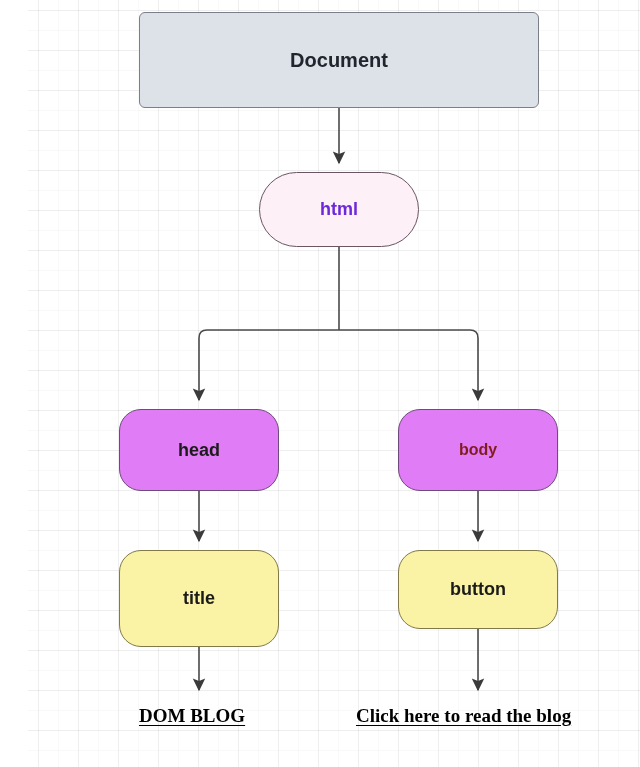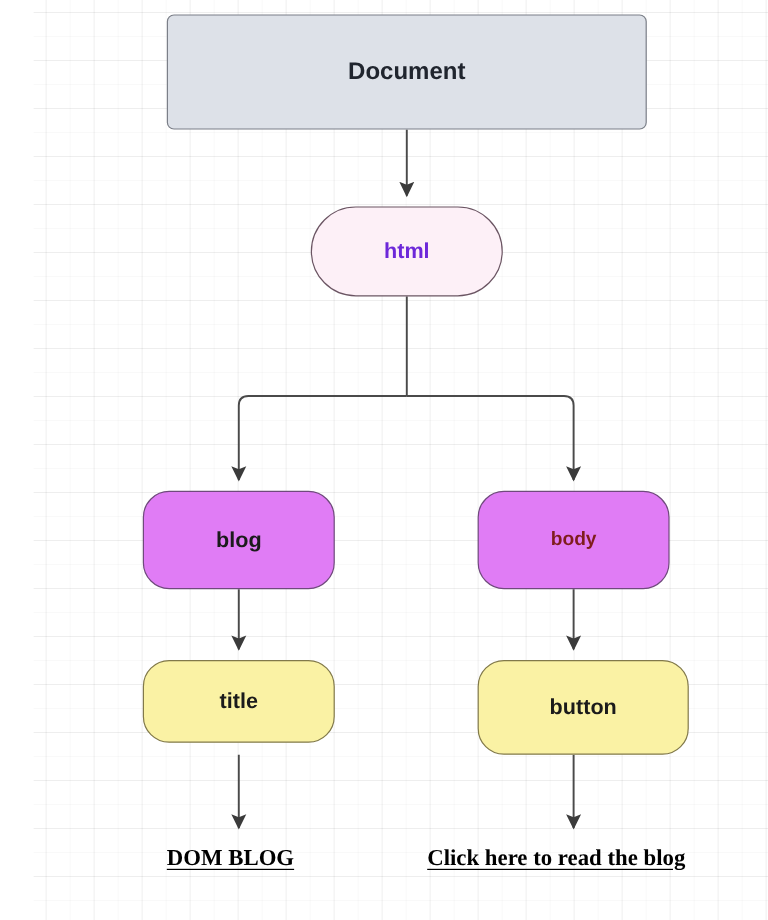--- a/index.html
+++ b/index.html
@@ -81,31 +81,31 @@
     background: #e07cf5;
     border: 1.5px solid #6f4a7c;
     border-radius: 22px;
     color: #7f1d1d;
     font-size: 16px;
   }
   .node-title {
     left: 91px;
     top: 550px;
     width: 160px;
-    height: 69px;
+    height: 97px;
     background: #faf2a4;
     border: 1.5px solid #81794a;
     border-radius: 22px;
     color: #1b1b1b;
     font-size: 18px;
   }
   .node-button {
     left: 370px;
     top: 550px;
-    width: 176px;
+    width: 160px;
     height: 79px;
     background: #faf2a4;
     border: 1.5px solid #81794a;
     border-radius: 22px;
     color: #1b1b1b;
     font-size: 18px;
   }
   .leaf-label {
     position: absolute;
     font-family: Liberation Serif, serif;
@@ -157,21 +157,21 @@
 
   <div class="node node-document">
     <span>Document</span>
   </div>
 
   <div class="node node-html">
     <span>html</span>
   </div>
 
   <div class="node node-head">
-    <span>blog</span>
+    <span>head</span>
   </div>
 
   <div class="node node-body">
     <span>body</span>
   </div>
 
   <div class="node node-title">
     <span>title</span>
   </div>
 

